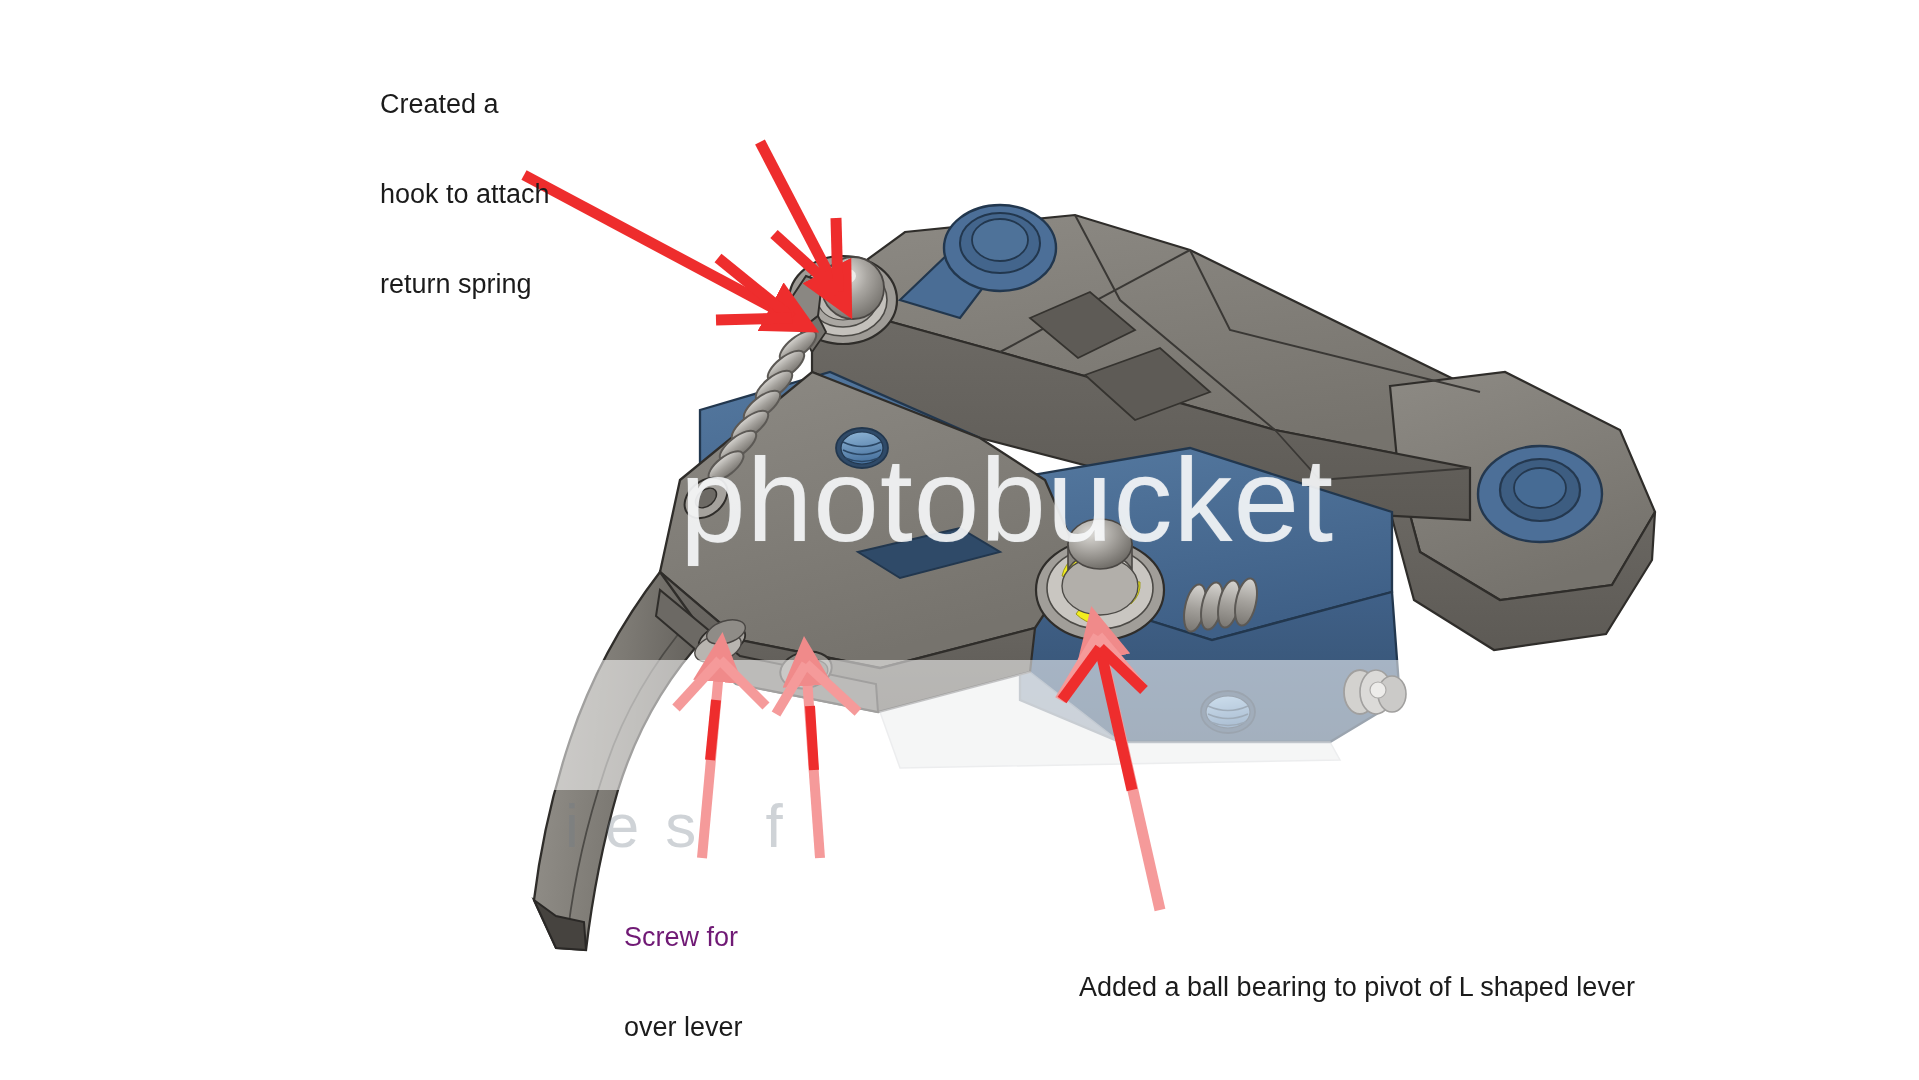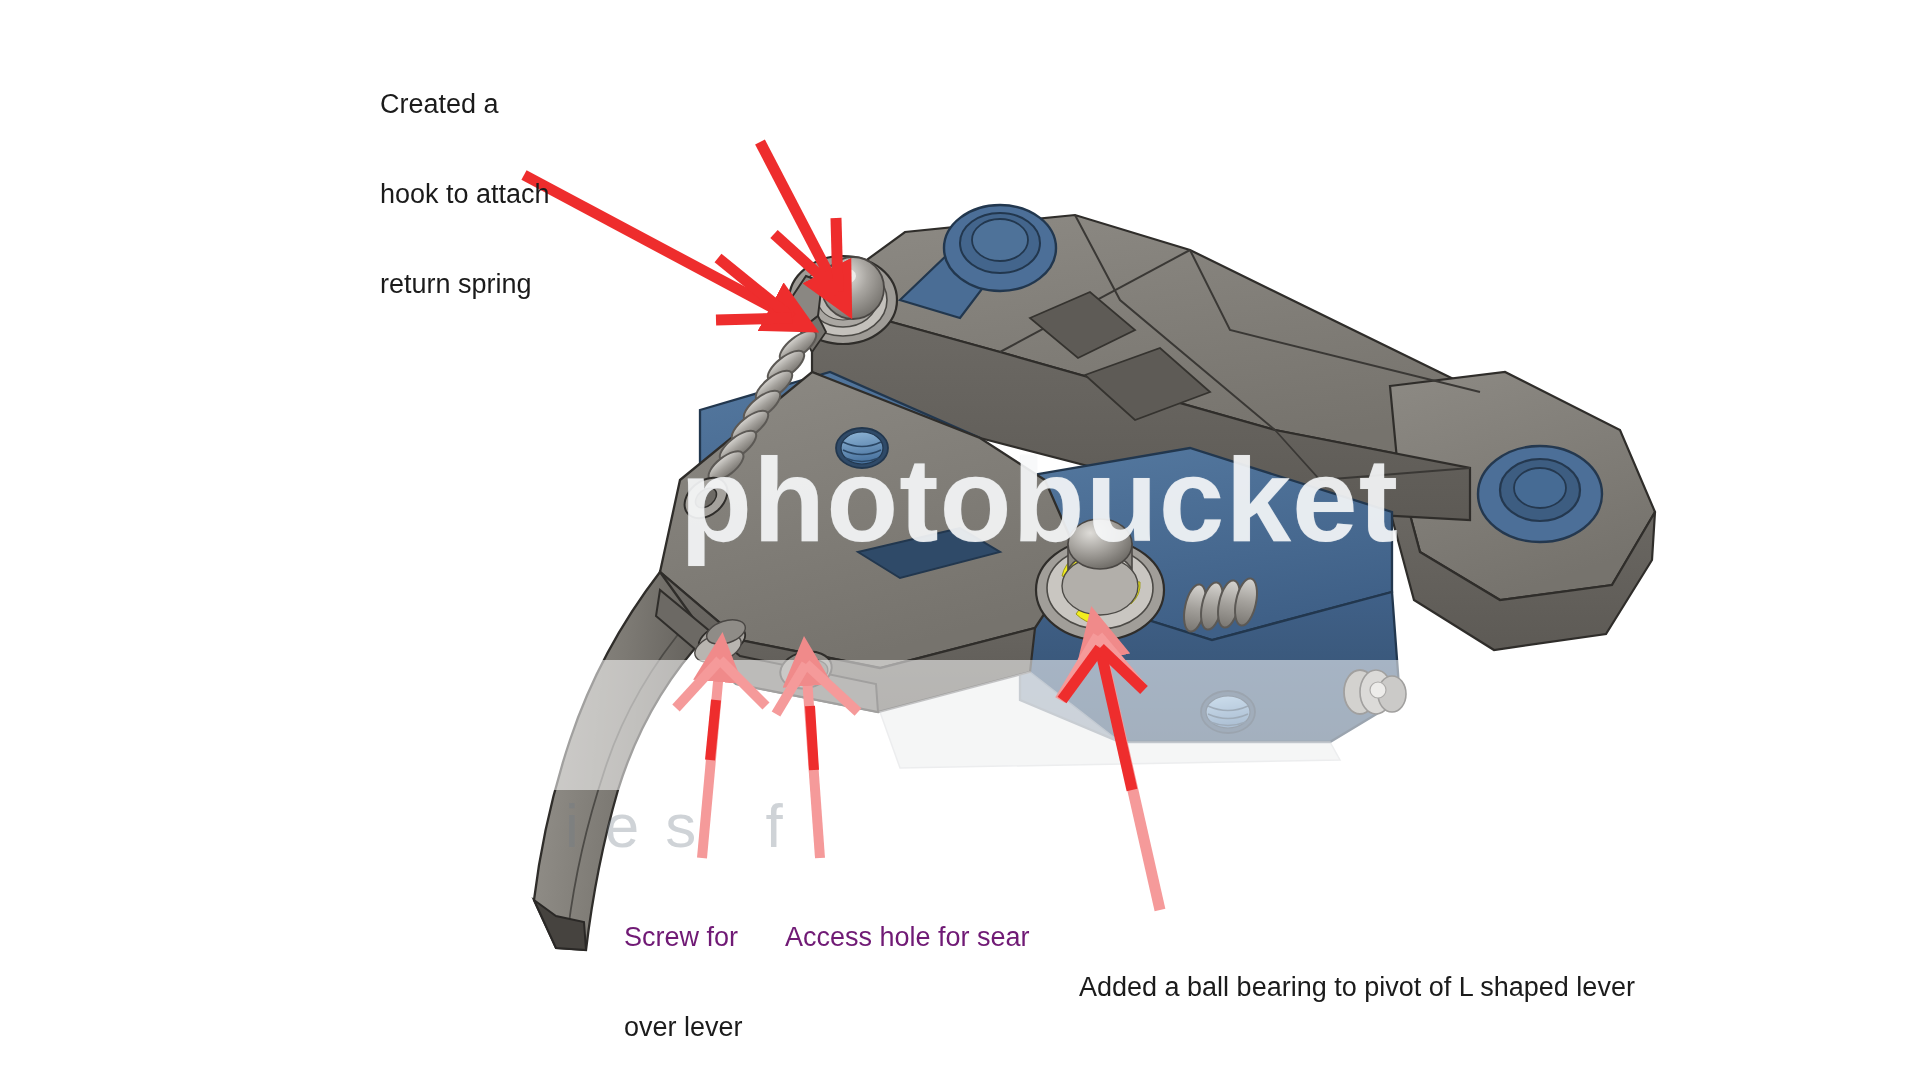--- a/index.html
+++ b/index.html
@@ -36,21 +36,21 @@
     color: #701a75;
   }
   .anno .ln {
     display: block;
   }
   #wm-main {
     position: absolute;
     left: 680px;
     top: 432px;
     font-size: 118px;
-    font-weight: 700;
+    font-weight: 400;
     color: rgba(255,255,255,0.80);
     letter-spacing: 1px;
     pointer-events: none;
     text-shadow: 0 0 1px rgba(190,200,210,0.55);
   }
   #wm-sub {
     position: absolute;
     left: 565px;
     top: 790px;
     font-size: 62px;
@@ -283,20 +283,19 @@
   </div>
 
 
   <div class="anno faded-first" id="anno-2" style="left:624px; top:870px;">
     <span class="ln ln1">Screw for</span>
     <span class="ln ln2">over lever</span>
     
   </div>
 
   <div class="anno faded-first" id="anno-3" style="left:785px; top:870px;">
-    <span class="ln ln1">Access hole for sear</span>
   </div>
 
   <div class="anno" id="anno-4" style="left:1079px; top:920px;">
     <span class="ln ln1">Added a ball bearing to pivot of L shaped lever</span>
   </div>
 
 </div>
 
 </body></html>

